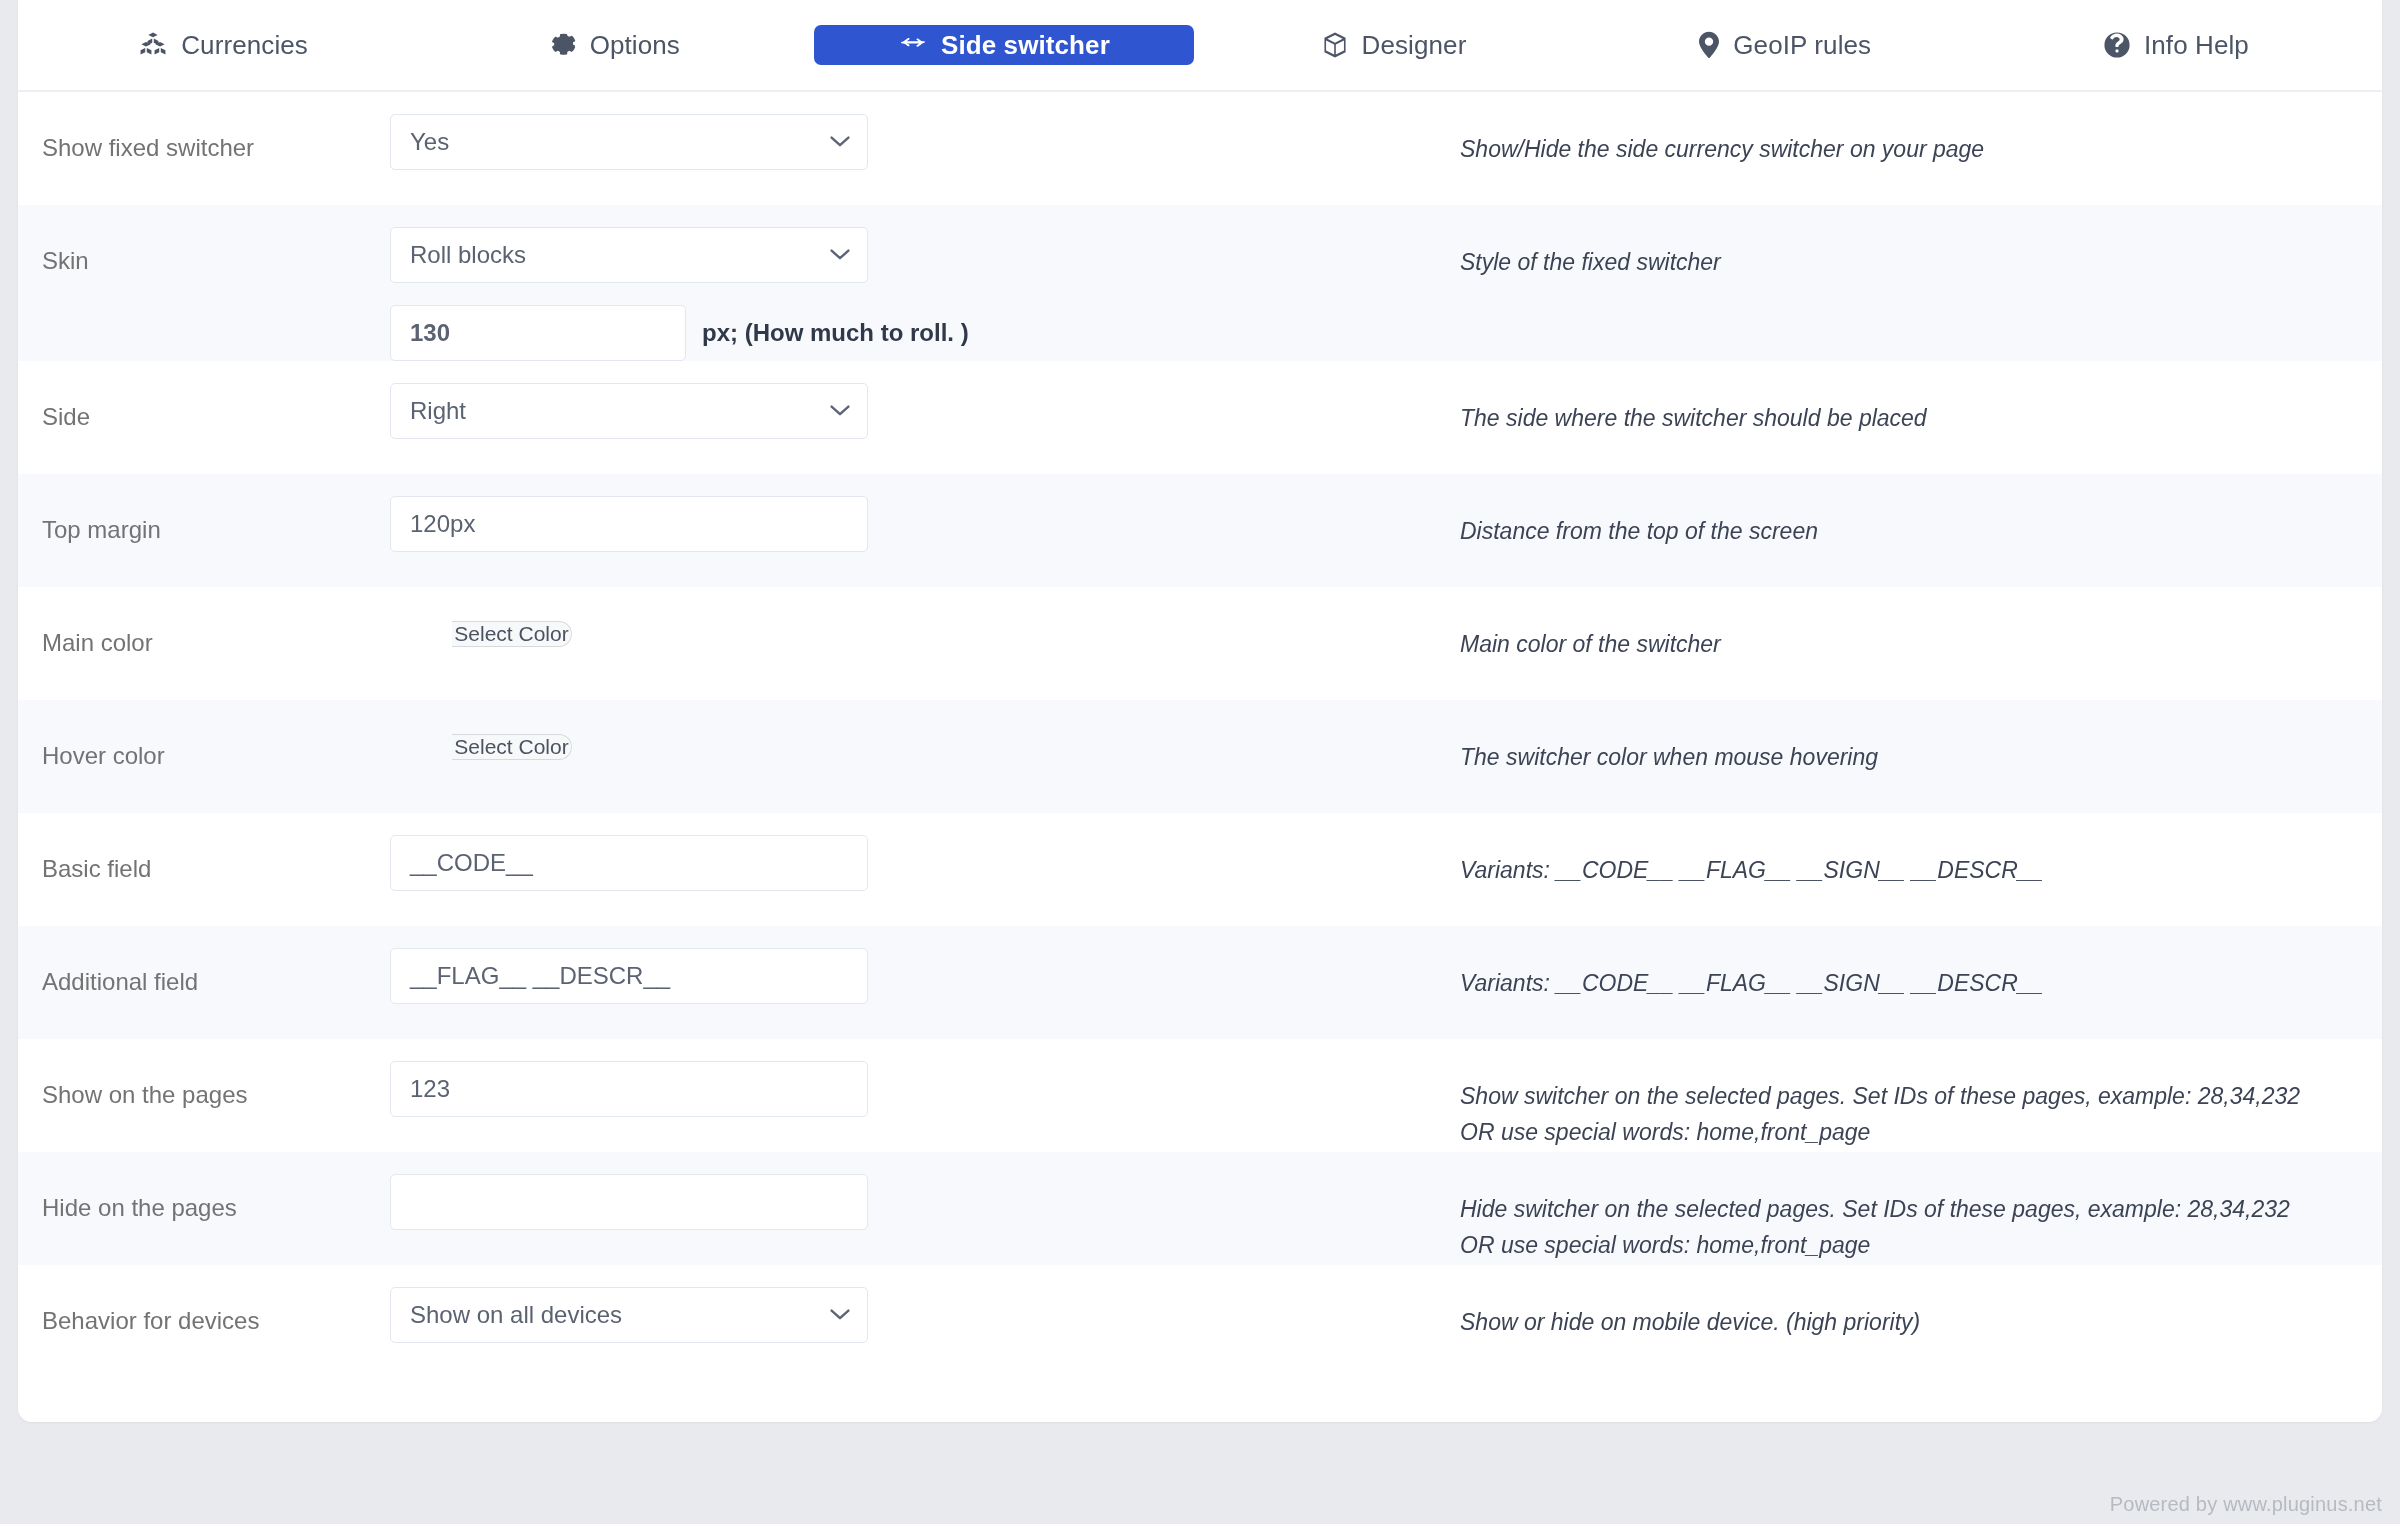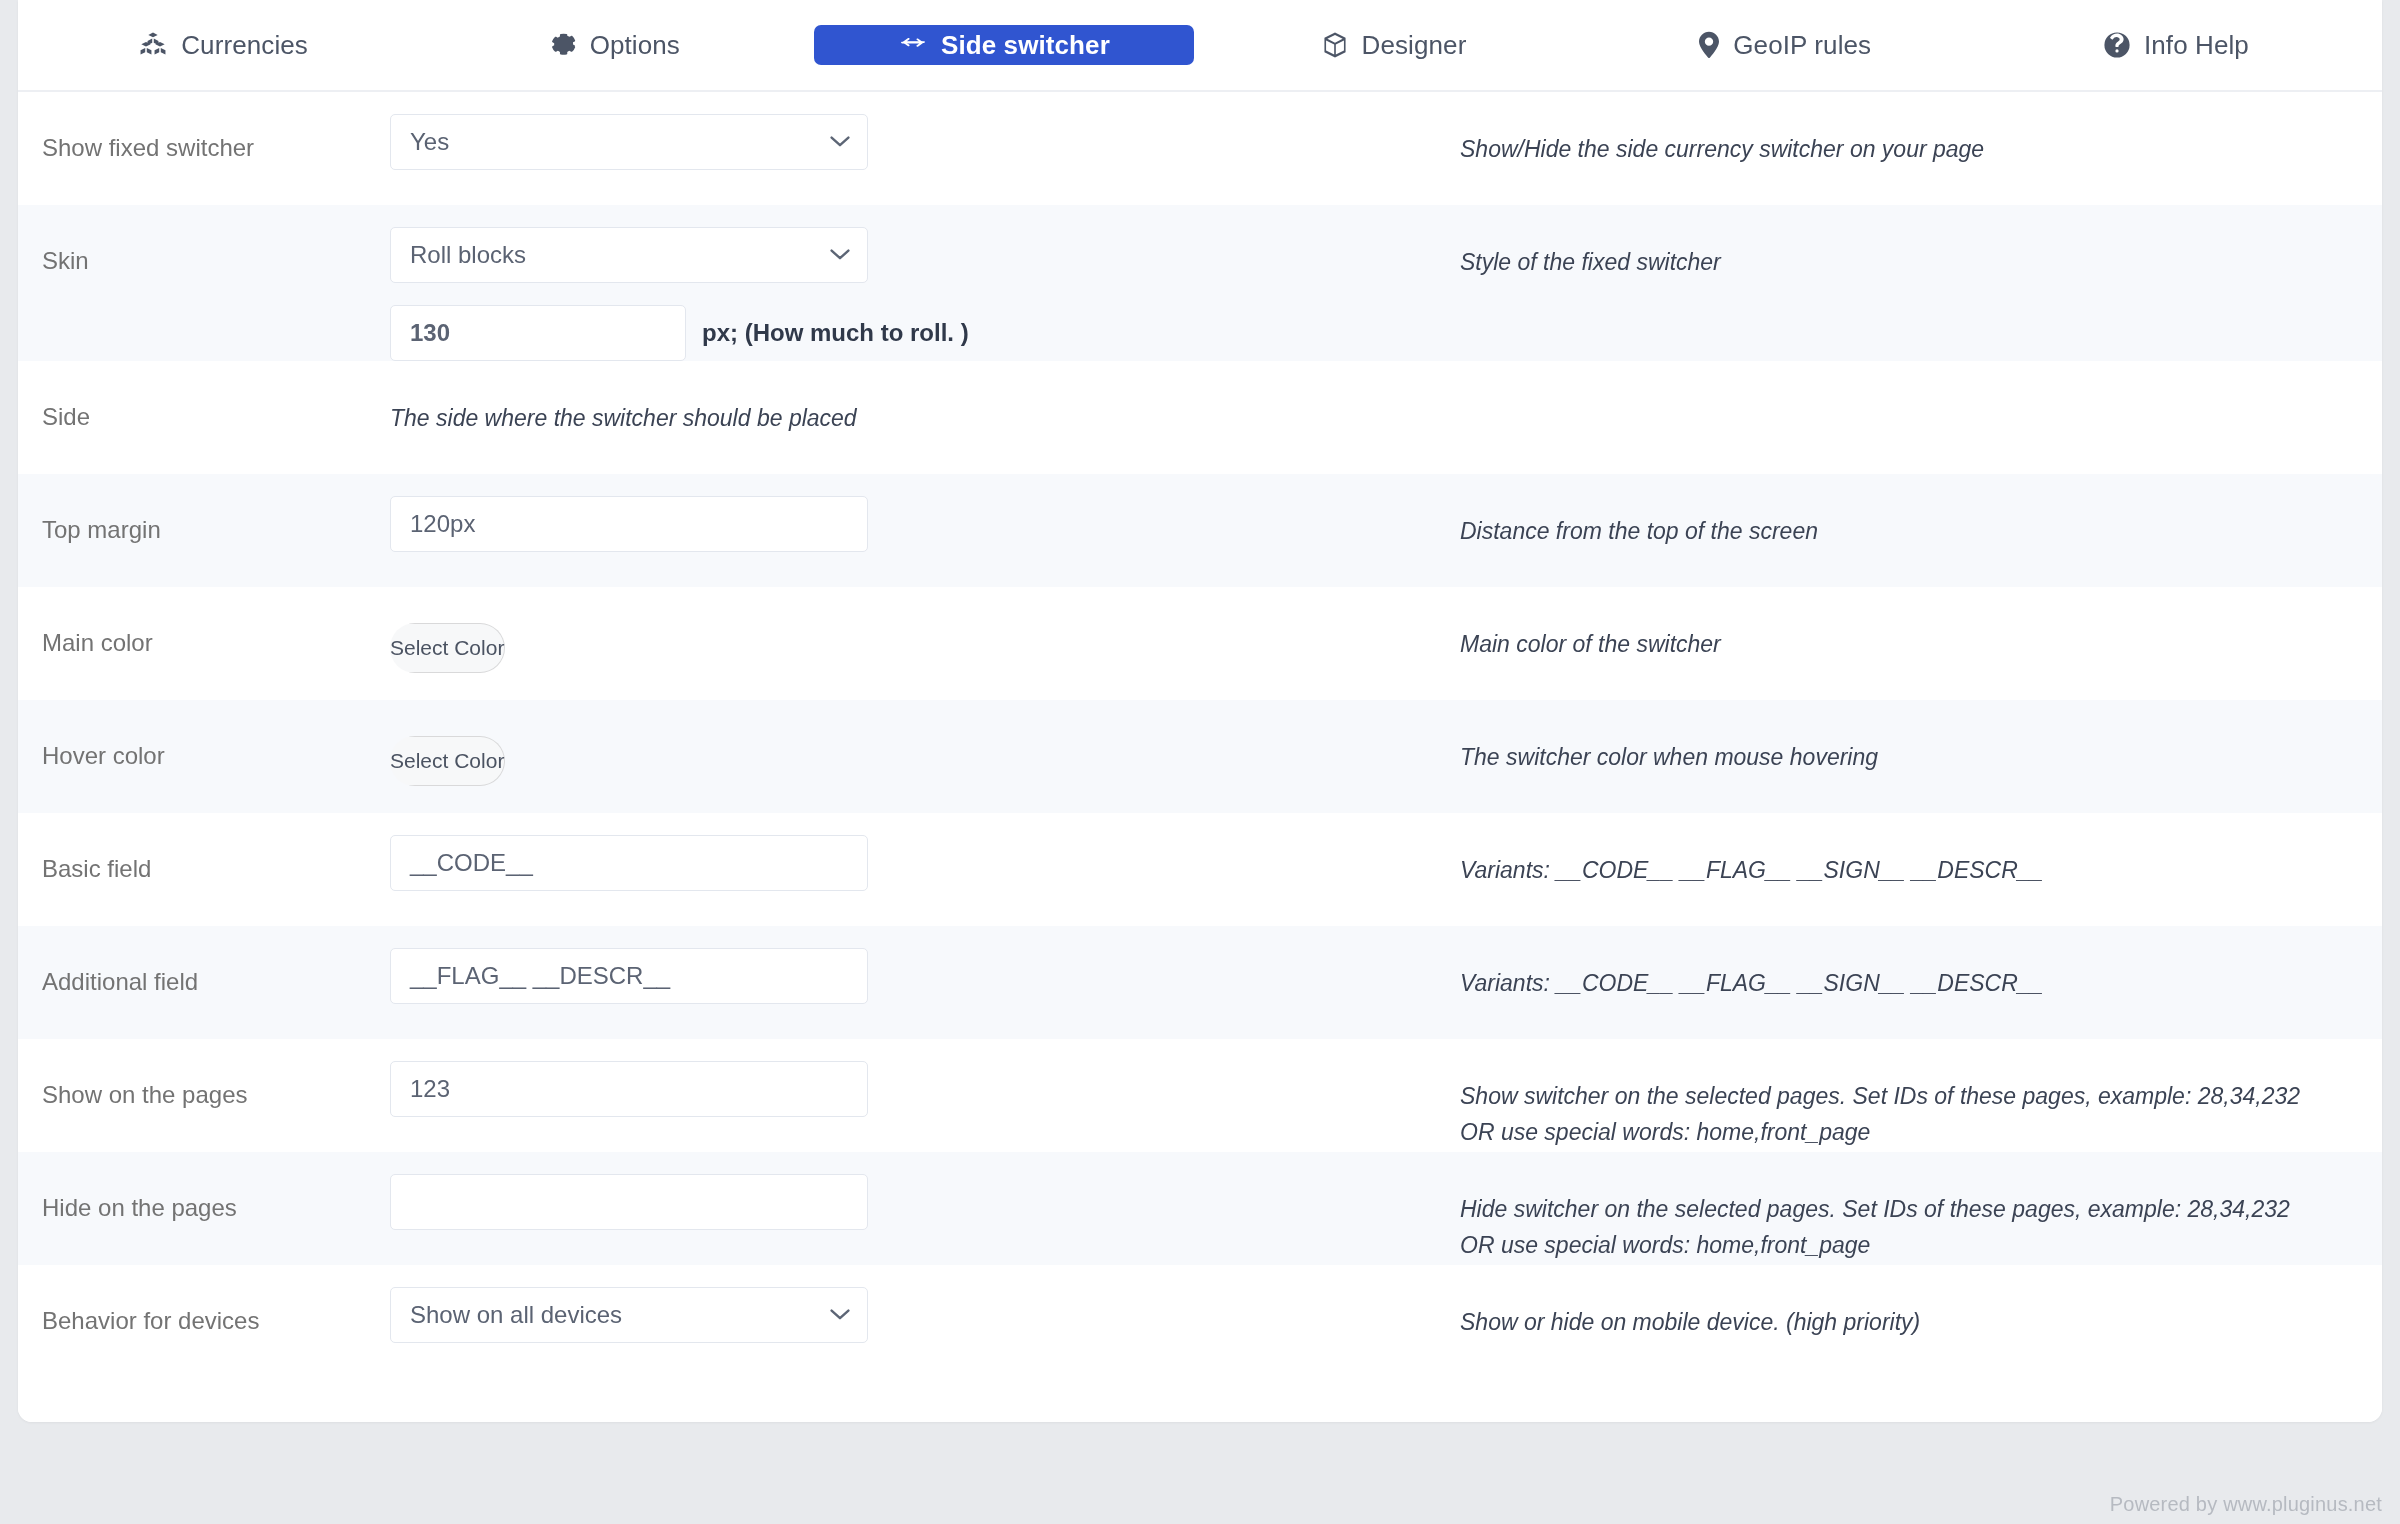--- a/index.html
+++ b/index.html
@@ -123,27 +123,26 @@
   .suffix-text {
     font-size: 24px;
     color: #30394a;
     white-space: nowrap;
   }
   .sub-control { margin-top: 22px; }
 
   
   .colorbtn {
     display: inline-flex;
-    align-items: flex-start;
+    align-items: center;
     height: 50px;
     border-radius: 26px;
     overflow: hidden;
     cursor: pointer;
     width: 182px;
-    flex-direction: column;
   }
   .colorbtn .swatch { width: 62px; }
   .colorbtn .cb-label {
     flex: 1 1 auto;
     display: flex;
     align-items: center;
     justify-content: center;
     background: #f7f8f9;
     font-size: 21px;
     color: #4b5362;
@@ -251,20 +250,30 @@
               <div class="field narrow">
                 <span>130</span>
               </div>
               <span class="suffix-text">px; (How much to roll. )</span>
             </div>
           </div>
           <div class="row-desc">Style of the fixed switcher</div>
         </div>
         <div class="row">
           <div class="row-label">Side</div>
+          <div class="row-control">
+            <div class="field select">
+              <span>Right</span>
+              <span class="chev">
+                <svg width="20" height="12" viewBox="0 0 20 12">
+                  <path d="M1.6 1.6L10 9.2l8.4-7.6" stroke="#5c6575" stroke-width="2.4" fill="none" stroke-linecap="round" stroke-linejoin="round"></path>
+                </svg>
+              </span>
+            </div>
+          </div>
           <div class="row-desc">The side where the switcher should be placed</div>
         </div>
         <div class="row alt">
           <div class="row-label">Top margin</div>
           <div class="row-control">
             <div class="field">
               <span>120px</span>
             </div>
           </div>
           <div class="row-desc">Distance from the top of the screen</div>

